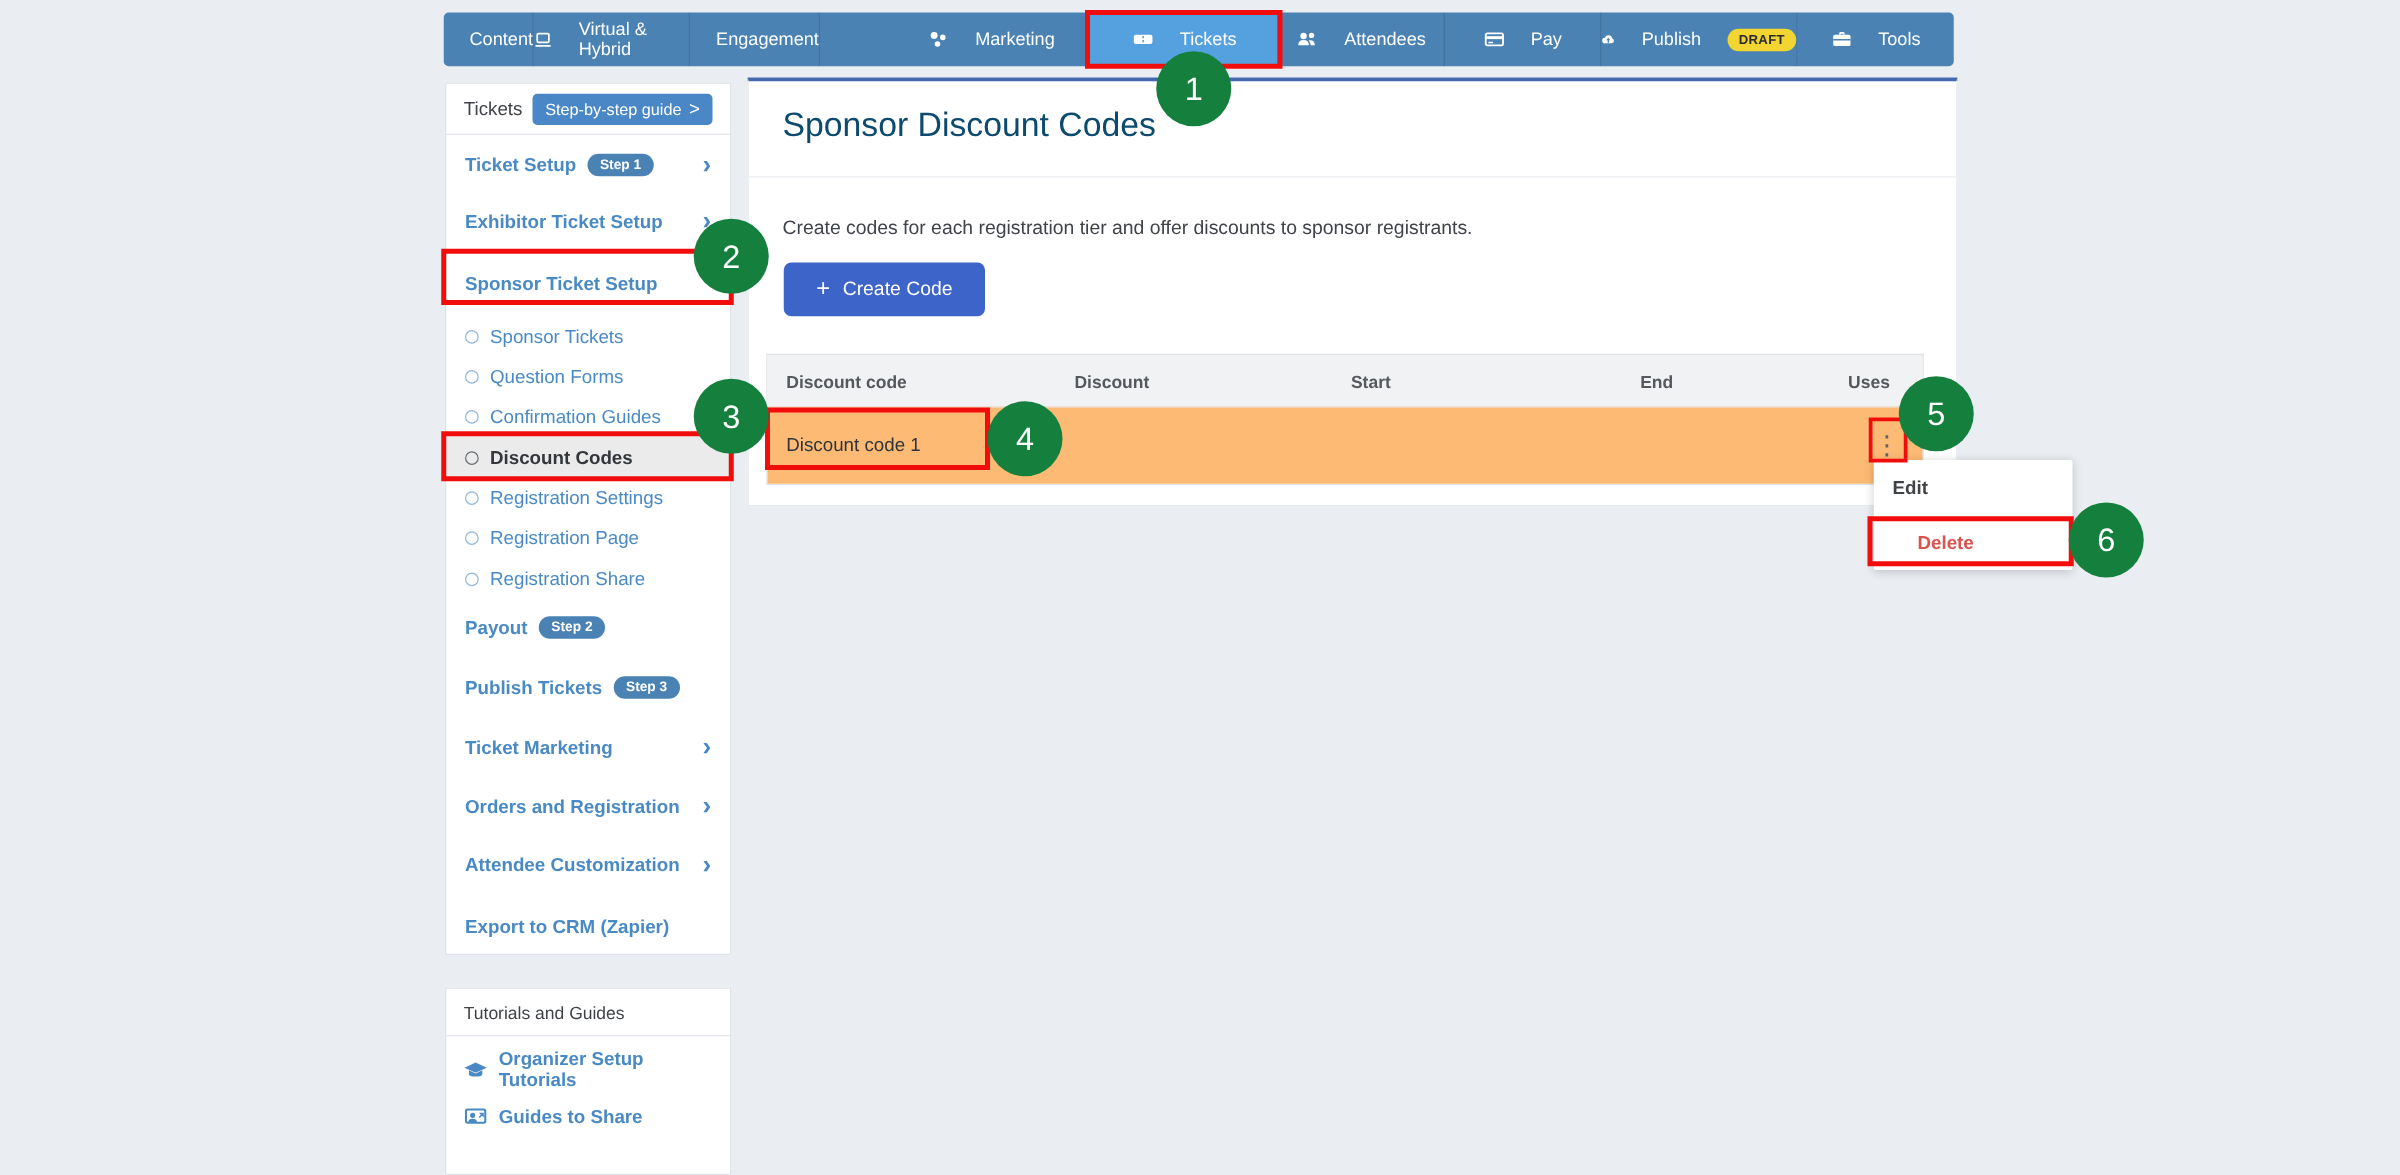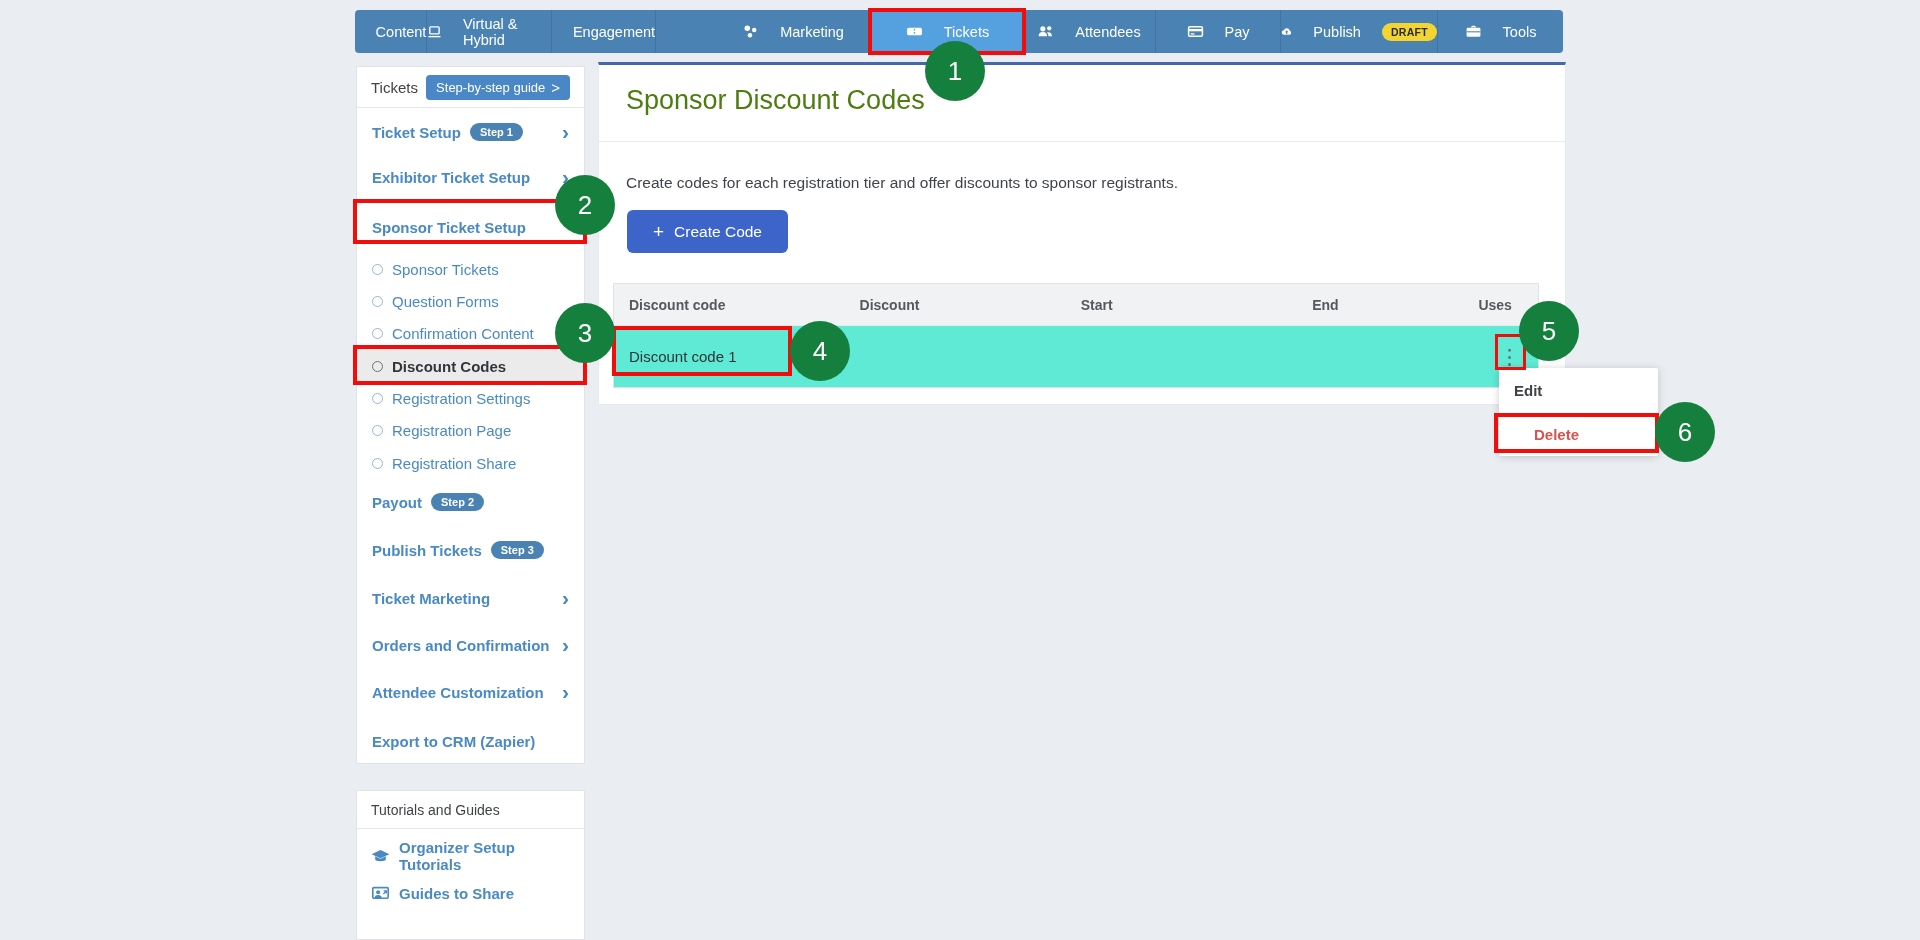--- a/index.html
+++ b/index.html
@@ -55,34 +55,34 @@
                 font-size:14px; color:#3f4347; border-bottom:1px solid #e4e7eb; }
   .sb2-link { position:absolute; left:0; right:0; height:36px; display:flex;
               align-items:center; gap:9px; padding:0 14px; font-size:15px;
               font-weight:bold; color:#4a8ac4; cursor:pointer; }
   .sb2-link .sicon { width:19px; height:19px; display:block; flex:none; }
   .l-tutorials{top:47px;} .l-guides{top:84px;}
 
   
   #card { position:absolute; left:598px; top:62px; width:968px; height:343px;
           background:#fff; border:1px solid #e6e9ed; border-top:3px solid #4468ae; }
-  .card-title { position:absolute; left:27px; top:20px; font-size:27px; color:#4d7c0f; }
+  .card-title { position:absolute; left:27px; top:20px; font-size:27px; color:#0c4a6e; }
   .card-divider { position:absolute; left:0; right:0; top:76px; height:1px; background:#e9ecef; }
   .card-desc { position:absolute; left:27px; top:109px; font-size:15.5px; color:#40444a; }
   .create-btn { position:absolute; left:28px; top:145px; width:161px; height:43px;
                 background:#3d64c9; color:#fff; border:none; border-radius:6px;
                 font-size:15.5px; display:flex; align-items:center; justify-content:center;
                 gap:10px; cursor:pointer; font-family:inherit; }
   .create-btn .plus { font-size:19px; font-weight:normal; line-height:1; }
 
   .dtable { position:absolute; left:14px; top:218px; width:926px;
             border:1px solid #dfe2e7; }
   .thead { display:flex; height:41px; background:#f1f2f4; align-items:center;gap:32px; }
   .th { font-size:14px; font-weight:bold; color:#55595e; padding-left:15px; }
-  .trow { display:flex; height:62px; align-items:center; background:#5eead4;
+  .trow { display:flex; height:62px; align-items:center; background:#fdba74;
           border-top:1px solid #e7eaee; }
   .td { font-size:15px; color:#2f3338; padding-left:15px; }
   .c0{width:231px;} .c1{width:220px;} .c2{width:232px;} .c3{width:173px;}
   .c4{width:68px; padding-left:0; display:flex; justify-content:flex-end; padding-right:12px;}
   .kebab { font-size:21px; color:#5f6368; cursor:pointer; line-height:1;
            padding:2px 6px; letter-spacing:0; }
 
   
   .ctx-menu { position:absolute; left:1499px; top:368px; width:159px; background:#fff;
               box-shadow:0 1px 8px rgba(0,0,0,0.18); border-radius:2px; z-index:30;font-weight:bold; }
@@ -211,21 +211,21 @@
     <div class="nav-row sub r-sponsor-tickets">
       <span class="subdot"></span>
       <span>Sponsor Tickets</span>
     </div>
     <div class="nav-row sub r-question-forms">
       <span class="subdot"></span>
       <span>Question Forms</span>
     </div>
     <div class="nav-row sub r-confirmation">
       <span class="subdot"></span>
-      <span>Confirmation Content</span>
+      <span>Confirmation Guides</span>
     </div>
     <div class="nav-row sub active-item r-discount-codes">
       <span class="subdot"></span>
       <span>Discount Codes</span>
     </div>
     <div class="nav-row sub r-reg-settings">
       <span class="subdot"></span>
       <span>Registration Settings</span>
     </div>
     <div class="nav-row sub r-reg-page">
@@ -242,21 +242,21 @@
     </div>
     <div class="nav-row r-publish-tickets">
       <span>Publish Tickets</span>
       <span class="step-badge">Step 3</span>
     </div>
     <div class="nav-row r-ticket-marketing">
       <span>Ticket Marketing</span>
       <span class="chevron">›</span>
     </div>
     <div class="nav-row r-orders">
-      <span>Orders and Confirmation</span>
+      <span>Orders and Registration</span>
       <span class="chevron">›</span>
     </div>
     <div class="nav-row r-attendee-cust">
       <span>Attendee Customization</span>
       <span class="chevron">›</span>
     </div>
     <div class="nav-row r-export-crm">
       <span>Export to CRM (Zapier)</span>
     </div>
   </div>

